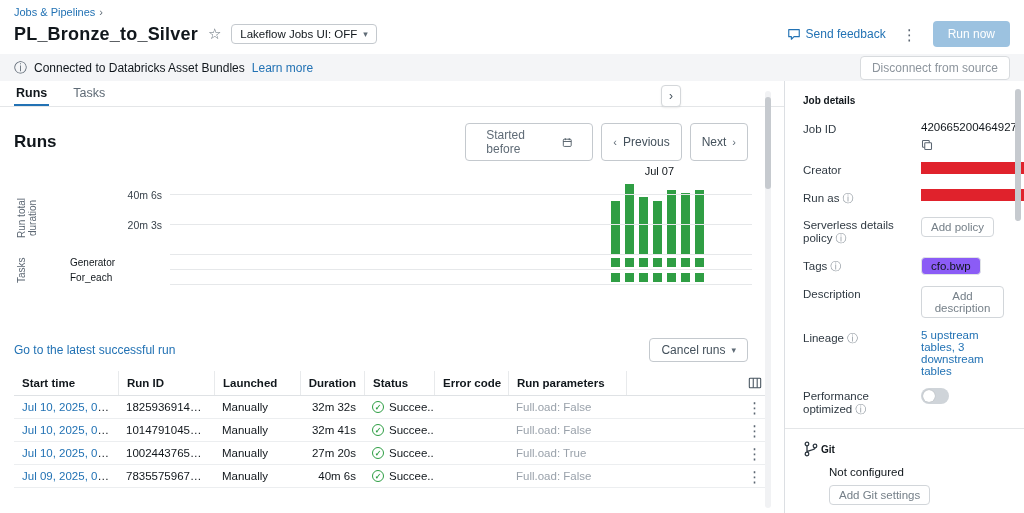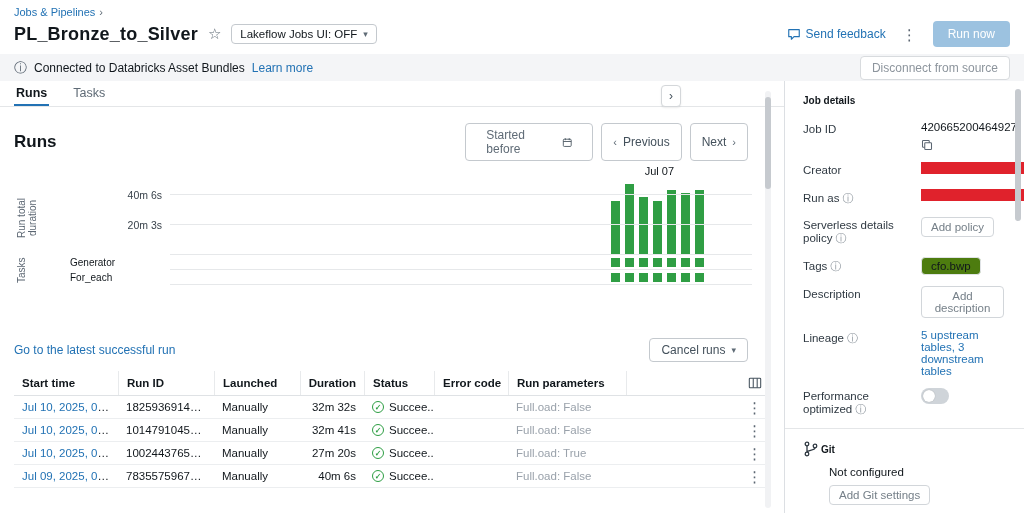--- a/index.html
+++ b/index.html
@@ -90,21 +90,21 @@
   .right { flex:1; padding:14px 20px 0 18px; position:relative; overflow:hidden; }
   .right-thumb { position:absolute; right:3px; top:8px; width:6px; height:132px; background:#c6cacf; border-radius:3px; }
   .section-title { font-size:10px; font-weight:bold; margin-bottom:15px; }
   .detail-row { display:flex; align-items:flex-start; margin-bottom:11px; min-height:16px; }
   .detail-label { width:118px; flex:none; font-size:11.5px; color:#2f3942; padding-top:2px; }
   .detail-value { flex:1; font-size:11.5px; display:flex; align-items:flex-start; gap:6px; flex-wrap:wrap; }
   .info { color:#8d959d; font-size:11px; margin-left:3px; }
   .redact { width:182px; height:12px; background:var(--redaction,#e0222c); }
   .btn-small { border:1px solid #d2d6da; background:#fff; border-radius:4px; padding:3px 9px;
     font-size:11.5px; color:#768089; cursor:pointer; }
-  .chip { display:inline-block; background:#4d7c0f; border:1px solid #e0e3e6; border-radius:4px;
+  .chip { display:inline-block; background:#8b5cf6; border:1px solid #e0e3e6; border-radius:4px;
     padding:2px 9px; font-size:11.5px; cursor:pointer; }
   .toggle { width:28px; height:16px; border-radius:9px; background:#cfd4d9; position:relative; cursor:pointer; }
   .toggle::after { content:""; position:absolute; width:12px; height:12px; border-radius:50%; background:#fff; top:2px; left:2px; box-shadow:0 0 1px rgba(0,0,0,.3); }
   .divider { border-top:1px solid #e4e6e8; margin:2px -20px 12px -18px; }
   .sec-head { display:flex; align-items:center; gap:2px; margin-bottom:9px; }
   .sec-head .section-title { margin-bottom:0; }
   .sec-body { margin-left:26px; font-size:11.5px; }
   .sec-body .note { margin-bottom:7px; }
   svg { display:block; }
 </style>

